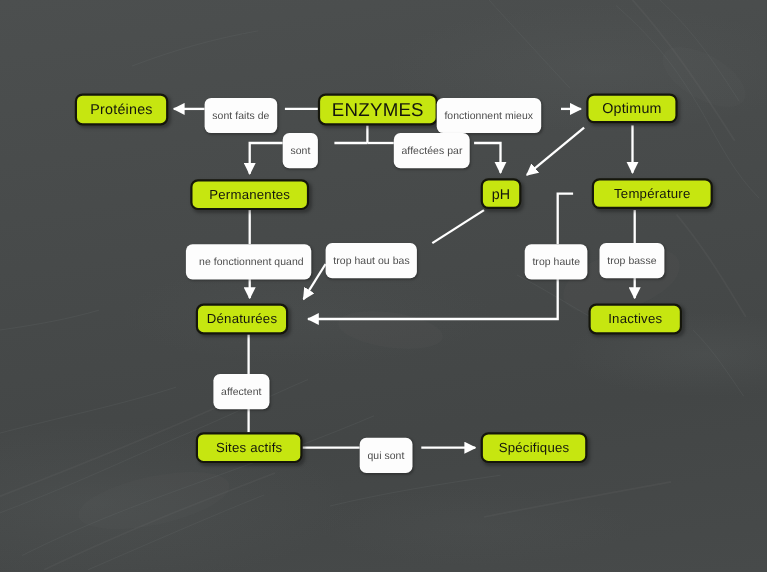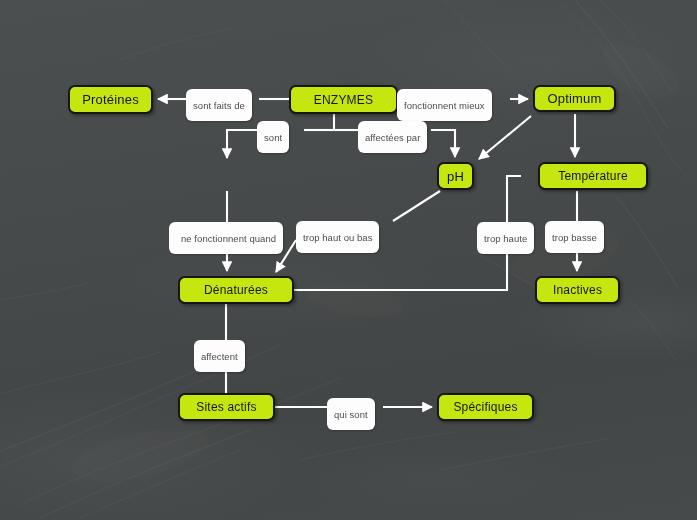--- a/index.html
+++ b/index.html
@@ -149,30 +149,31 @@
       <path d="M 226,304 L 226,340"></path>
       <path d="M 226,360 L 226,393"></path>
 
       <path d="M 275,407 L 327,407"></path>
       <path d="M 383,407 L 432,407" marker-end="url(#arrow)"></path>
     </g>
   </svg>
 
   <div class="node" style="left:68px;  top:85px;  width:85px;  height:29px; font-size:13px;">Protéines</div>
 
-  <div class="node" style="left:289px; top:85px;  width:109px;  height:29px; font-size:12px;">ENZYMES</div>
+  <div class="node" style="left:289px; top:85px;  width:109px;  height:29px; font-size:17px;">ENZYMES</div>
 
   <div class="node" style="left:533px; top:85px;  width:83px;  height:27px; font-size:13px;">Optimum</div>
 
+  <div class="node" style="left:173px; top:163px; width:108px; height:28px; font-size:12px;">Permanentes</div>
 
   <div class="node" style="left:437px; top:162px; width:37px;  height:28px; font-size:13px;">pH</div>
 
   <div class="node" style="left:538px; top:162px; width:110px; height:28px; font-size:12px;">Température</div>
 
-  <div class="node" style="left:178px; top:276px; width:116px;  height:28px; font-size:12px;">Dénaturées</div>
+  <div class="node" style="left:178px; top:276px; width:84px;  height:28px; font-size:12px;">Dénaturées</div>
 
   <div class="node" style="left:535px; top:276px; width:85px;  height:28px; font-size:12px;">Inactives</div>
 
   <div class="node" style="left:178px; top:393px; width:97px;  height:28px; font-size:12px;">Sites actifs</div>
 
   <div class="node" style="left:437px; top:393px; width:97px;  height:28px; font-size:12px;">Spécifiques</div>
 
   <div class="edge-label" style="left:186px; top:89px;">sont faits de</div>
 
   <div class="edge-label" style="left:397px; top:89px;">fonctionnent mieux</div>

